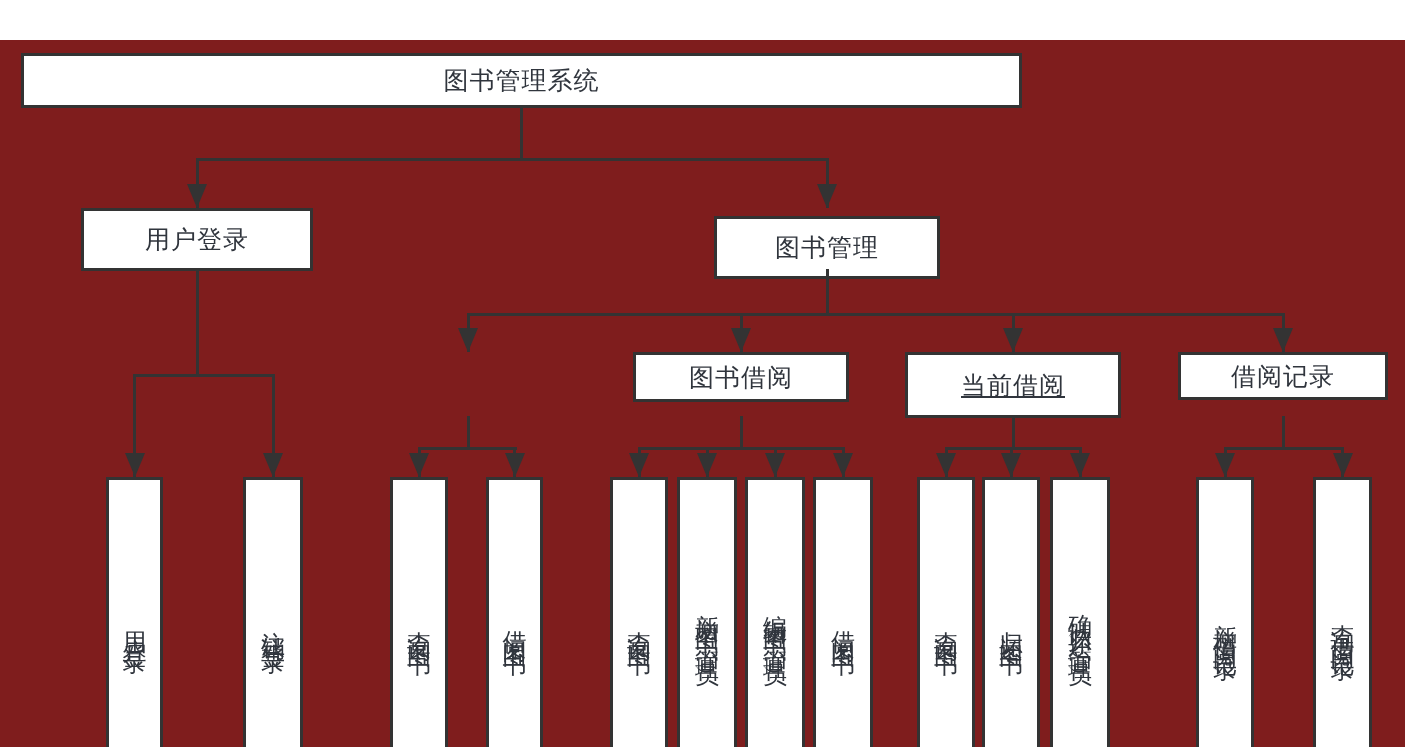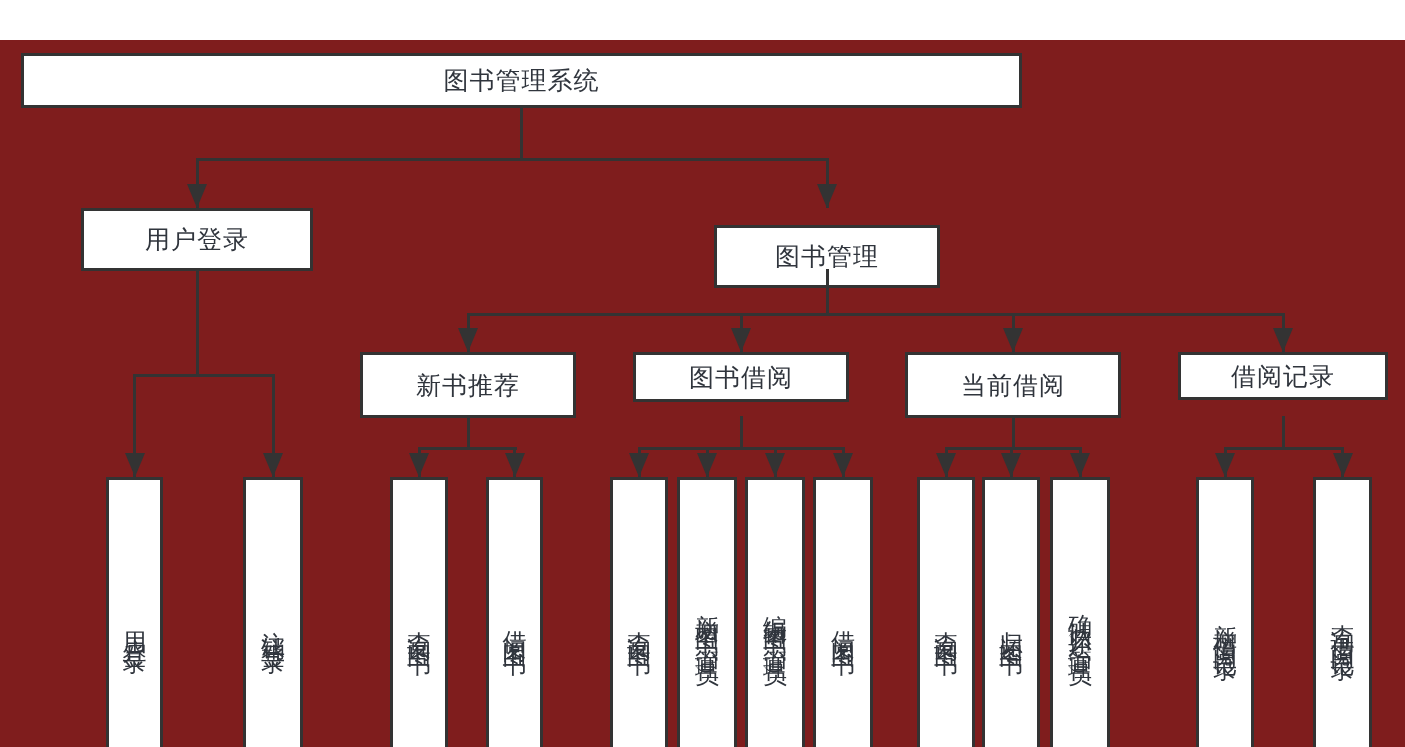--- a/index.html
+++ b/index.html
@@ -70,31 +70,28 @@
 
 <div id="canvas">
 
   <div class="node" style="left:21px; top:13px; width:1001px; height:55px;">
     <span>图书管理系统</span>
   </div>
 
   <div class="node" style="left:81px; top:168px; width:232px; height:63px;">
     <span>用户登录</span>
   </div>
-  <div class="node" style="left:714px; top:185px; width:226px; height:63px;">
+  <div class="node" style="left:714px; top:176px; width:226px; height:63px;">
     <span>图书管理</span>
   </div>
 
-  <div class="node" style="left:360px; top:312px; width:216px; height:66px;">
-    <span>新书推荐</span>
-  </div>
   <div class="node" style="left:633px; top:312px; width:216px; height:50px;">
     <span>图书借阅</span>
   </div>
-  <div class="node" style="left:905px; top:312px; width:216px; height:66px;">
+  <div class="node" style="left:905px; top:312px; width:216px; height:66px;text-decoration:underline;">
     <span>当前借阅</span>
   </div>
   <div class="node" style="left:1178px; top:312px; width:210px; height:48px;">
     <span>借阅记录</span>
   </div>
 
   <div class="leaf" style="left:106px; width:57px;">
     <span class="vtext">用户登录</span>
   </div>
   <div class="leaf" style="left:243px; width:60px;">

